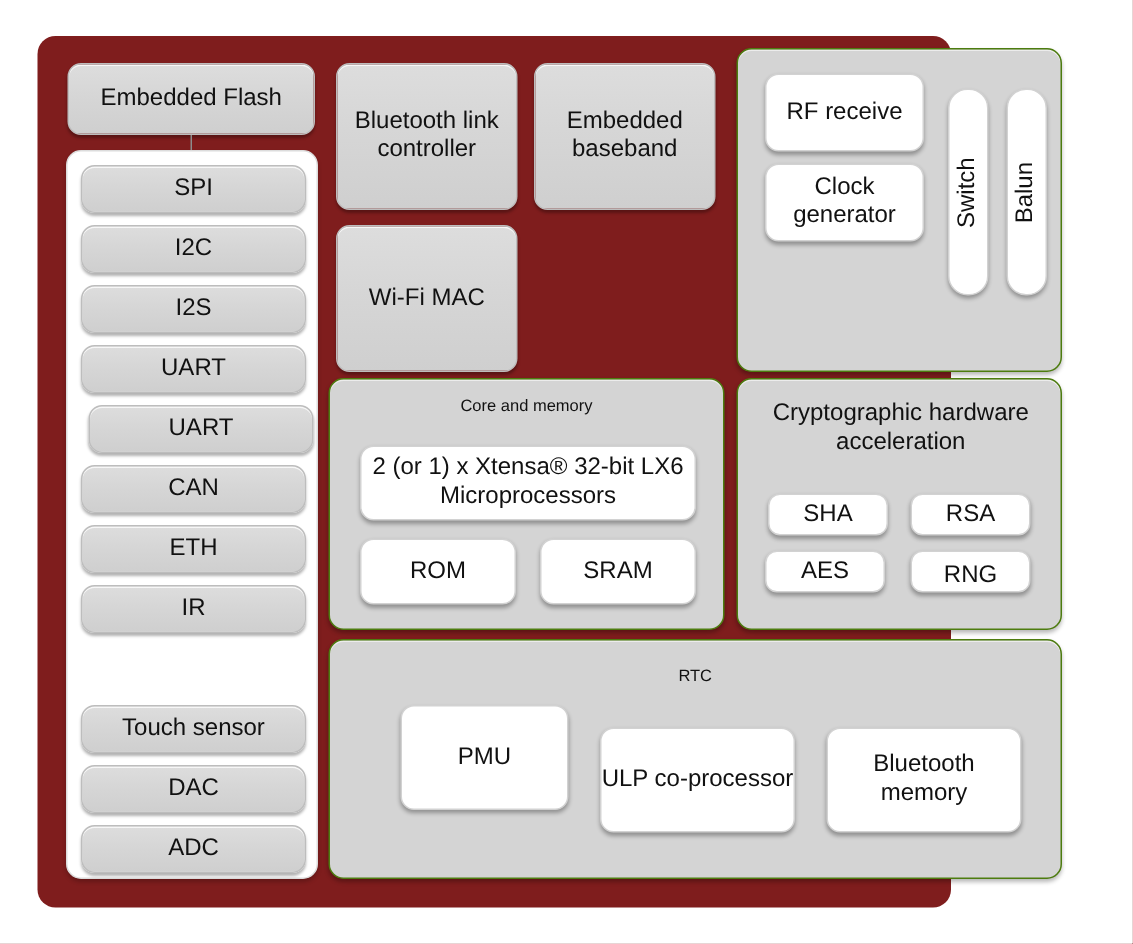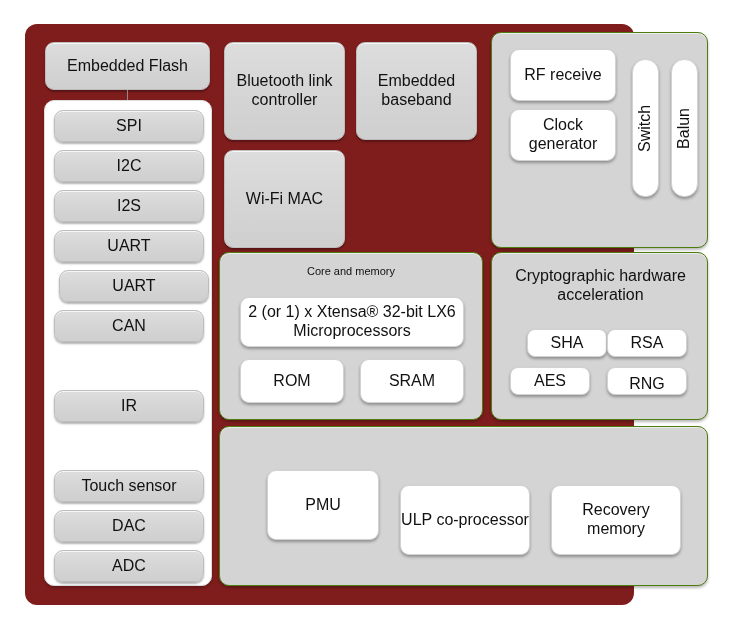--- a/index.html
+++ b/index.html
@@ -128,20 +128,23 @@
       </div>
       <div class="blk gray f16" style="left:9px; top:129px; width:150px; height:32px;">
         <span>UART</span>
       </div>
       <div class="blk gray f16" style="left:14px; top:169px; width:150px; height:32px;">
         <span>UART</span>
       </div>
       <div class="blk gray f16" style="left:9px; top:209px; width:150px; height:32px;">
         <span>CAN</span>
       </div>
+      <div class="blk gray f16" style="left:9px; top:249px; width:150px; height:32px;">
+        <span>ETH</span>
+      </div>
       <div class="blk gray f16" style="left:9px; top:289px; width:150px; height:32px;">
         <span>IR</span>
       </div>
       <div class="blk gray f16" style="left:9px; top:369px; width:150px; height:32px;">
         <span>Touch sensor</span>
       </div>
       <div class="blk gray f16" style="left:9px; top:409px; width:150px; height:32px;">
         <span>DAC</span>
       </div>
       <div class="blk gray f16" style="left:9px; top:449px; width:150px; height:32px;">
@@ -187,41 +190,42 @@
         <span>Switch</span>
       </div>
       <div class="blk white f16 vert" style="left:179px; top:26px; width:27px; height:138px; border-radius:13px;">
         <span>Balun</span>
       </div>
     </div>
 
     <div class="panel" style="left:466px; top:228px; width:217px; height:168px;">
       <div class="panel-title f16" style="left:10px; top:14px; width:197px;">Cryptographic hardware acceleration</div>
 
-      <div class="blk white f16" style="left:35px; top:76px; width:80px; height:28px; border-radius:8px;">
+      <div class="blk white f16" style="left:20px; top:76px; width:80px; height:28px; border-radius:8px;">
         <span>SHA</span>
       </div>
       <div class="blk white f16" style="left:115px; top:76px; width:80px; height:28px; border-radius:8px;justify-content:center;">
         <span>RSA</span>
       </div>
       <div class="blk white f16" style="left:18px; top:114px; width:80px; height:28px; border-radius:8px;">
         <span>AES</span>
       </div>
       <div class="blk white f16" style="left:115px; top:114px; width:80px; height:28px; border-radius:8px;align-items:flex-end;">
         <span>RNG</span>
       </div>
     </div>
 
     <div class="panel" style="left:194px; top:402px; width:489px; height:160px;">
+      <div class="panel-title f17" style="left:0; top:18px; width:100%;">RTC</div>
 
       <div class="blk white f16" style="left:47px; top:43px; width:112px; height:70px;">
         <span>PMU</span>
       </div>
       <div class="blk white f16" style="left:180px; top:58px; width:130px; height:70px;">
         <span>ULP co-processor</span>
       </div>
       <div class="blk white f16" style="left:331px; top:58px; width:130px; height:70px;">
-        <span>Recovery memory</span>
+        <span>Bluetooth memory</span>
       </div>
     </div>
 
   </div>
 </div>
 
 </body></html>

